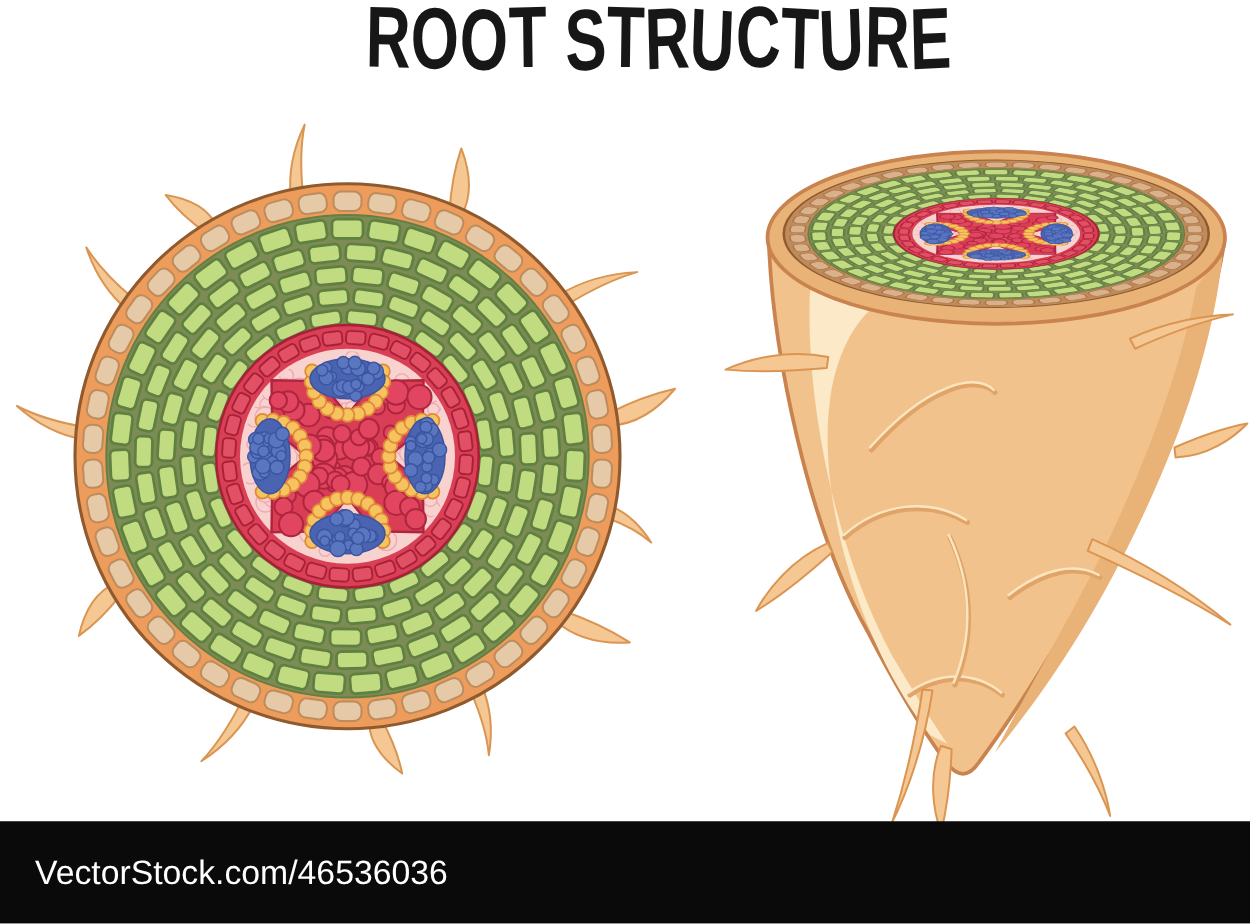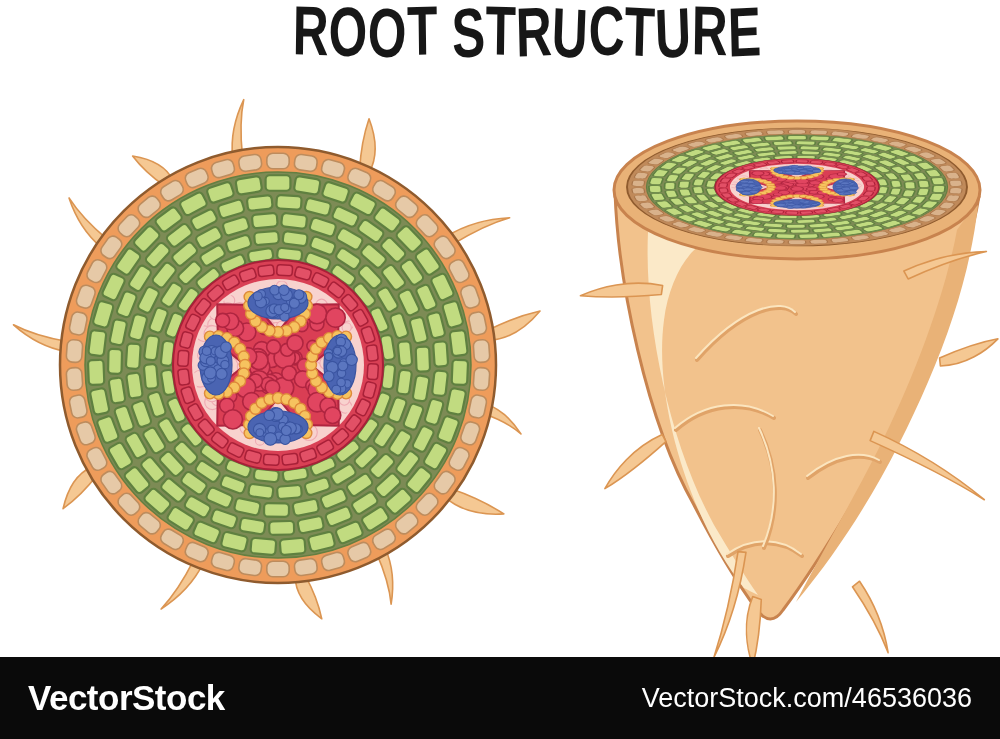--- a/index.html
+++ b/index.html
@@ -1190,16 +1190,15 @@
             <circle cx="-49.13424117184399" cy="6.570617826037105" r="4.222100193701992" fill="#5B76C0" stroke="#3A54A0" stroke-width="0.8577981651376148"></circle>
             <circle cx="-50.520529019720264" cy="17.464267511335287" r="4.877034645674989" fill="#5B76C0" stroke="#3A54A0" stroke-width="0.8577981651376148"></circle>
           </g>
         </g>
       </g>
   </svg>
 
   <h1 class="title-wrap"><span class="title-inner"><span class="jl" style="transform: rotate(1.08deg) translateY(-1px);">R</span><span class="jl" style="transform: rotate(-1.98deg) translateY(0px);">O</span><span class="jl" style="transform: rotate(2.88deg) translateY(1px);">O</span><span class="jl" style="transform: rotate(-1.08deg) translateY(-1px);">T</span><span class="jl" style="transform: rotate(1.98deg) translateY(0px);">&nbsp;</span><span class="jl" style="transform: rotate(-2.88deg) translateY(1px);">S</span><span class="jl" style="transform: rotate(1.08deg) translateY(-1px);">T</span><span class="jl" style="transform: rotate(-1.98deg) translateY(0px);">R</span><span class="jl" style="transform: rotate(2.88deg) translateY(1px);">U</span><span class="jl" style="transform: rotate(-1.08deg) translateY(-1px);">C</span><span class="jl" style="transform: rotate(1.98deg) translateY(0px);">T</span><span class="jl" style="transform: rotate(-2.88deg) translateY(1px);">U</span><span class="jl" style="transform: rotate(1.08deg) translateY(-1px);">R</span><span class="jl" style="transform: rotate(-1.98deg) translateY(0px);">E</span></span></h1>
 
   <div class="bar">
-    <span class="brand">VectorStock</span>
     <span class="wid">VectorStock.com/46536036</span>
   </div>
 </div>
 
 </body></html>

